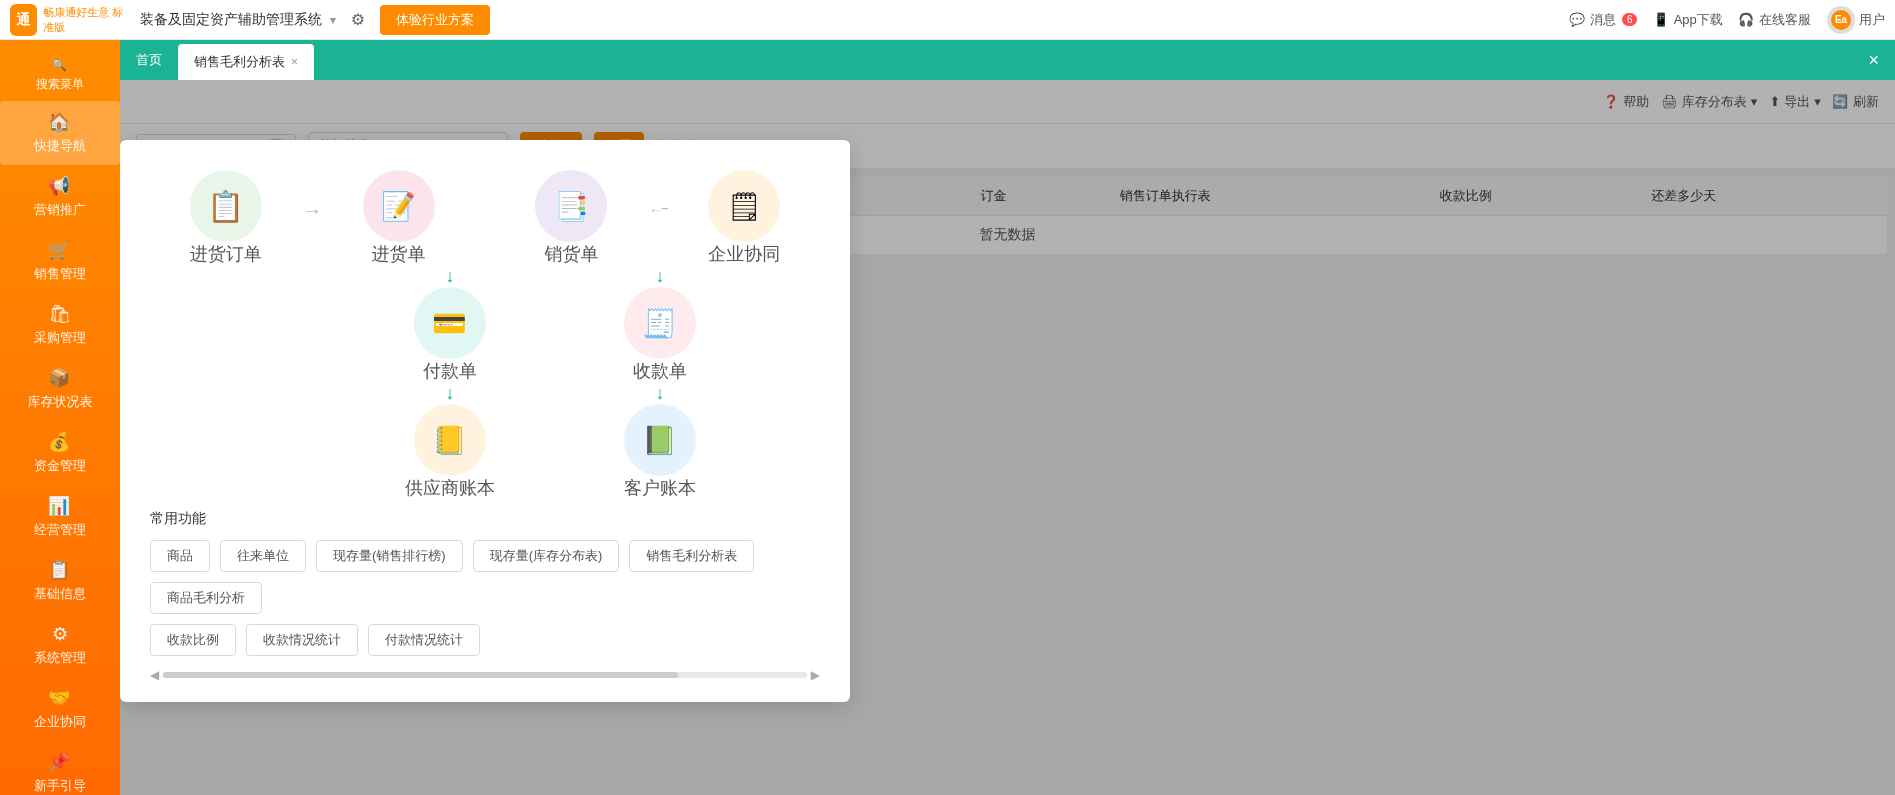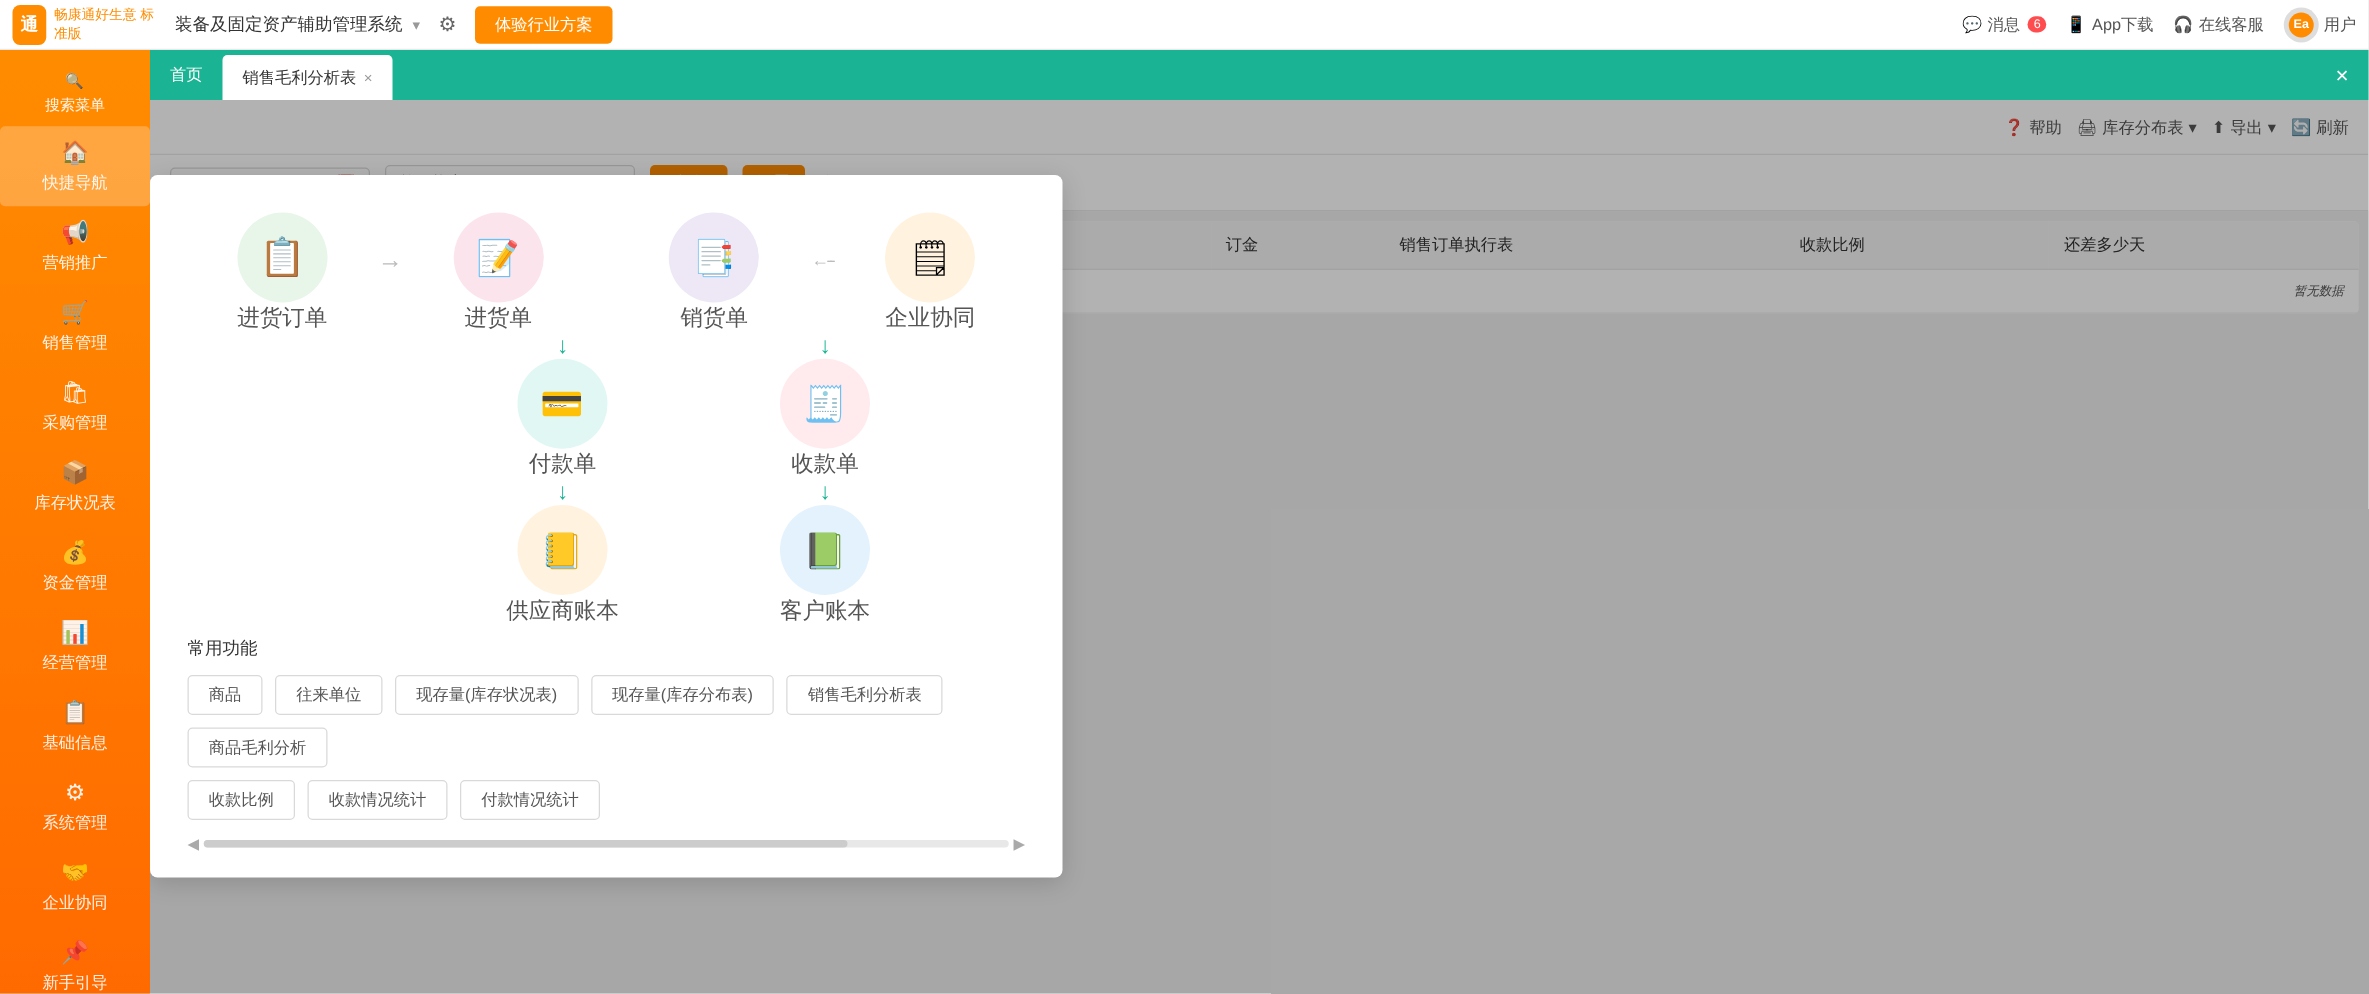--- a/index.html
+++ b/index.html
@@ -320,25 +320,24 @@
       color: #333;
       font-weight: 500;
       white-space: nowrap;
     }
     .data-table td {
       padding: 10px 12px;
       border-bottom: 1px solid #f0f0f0;
       color: #555;
     }
     .empty-data {
-      text-align: right;
+      text-align: center;
       padding: 60px;
       color: #999;
-      font-size: 10px;
-      font-style: italic;
+      font-size: 14px;
     }
 
     
     .modal-overlay {
       position: absolute;
       top: 0;
       left: 0;
       right: 0;
       bottom: 0;
       background: rgba(0,0,0,0.3);
@@ -708,21 +707,21 @@
                 <span class="flow-label">客户账本</span>
               </div>
             </div>
           </div>
 
           <div class="common-functions">
             <div class="common-title">常用功能</div>
             <div class="function-buttons">
               <button class="func-btn">商品</button>
               <button class="func-btn">往来单位</button>
-              <button class="func-btn">现存量(库存状况表)</button>
+              <button class="func-btn">现存量(销售排行榜)</button>
               <button class="func-btn">现存量(库存分布表)</button>
               <button class="func-btn">销售毛利分析表</button>
               <button class="func-btn">商品毛利分析</button>
             </div>
             <div class="function-buttons">
               <button class="func-btn">收款比例</button>
               <button class="func-btn">收款情况统计</button>
               <button class="func-btn">付款情况统计</button>
             </div>
           </div>

